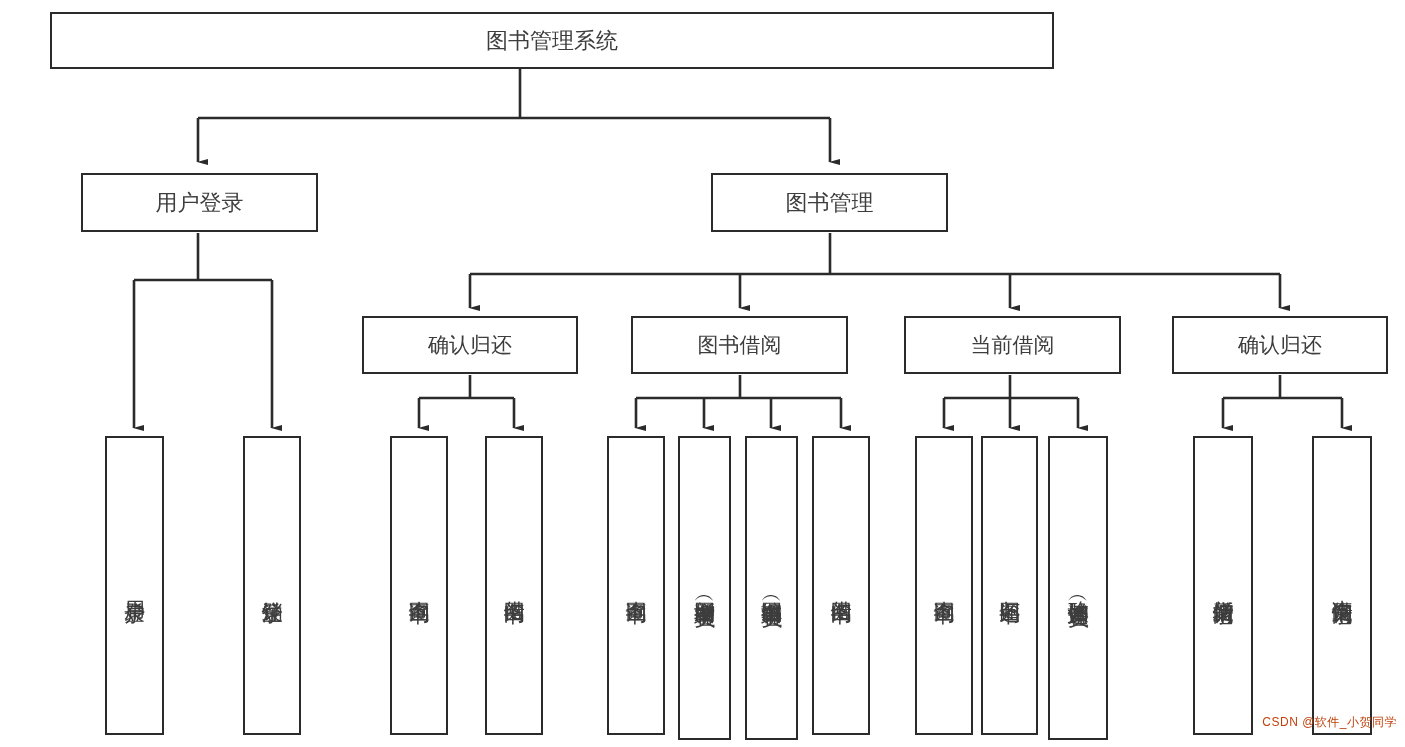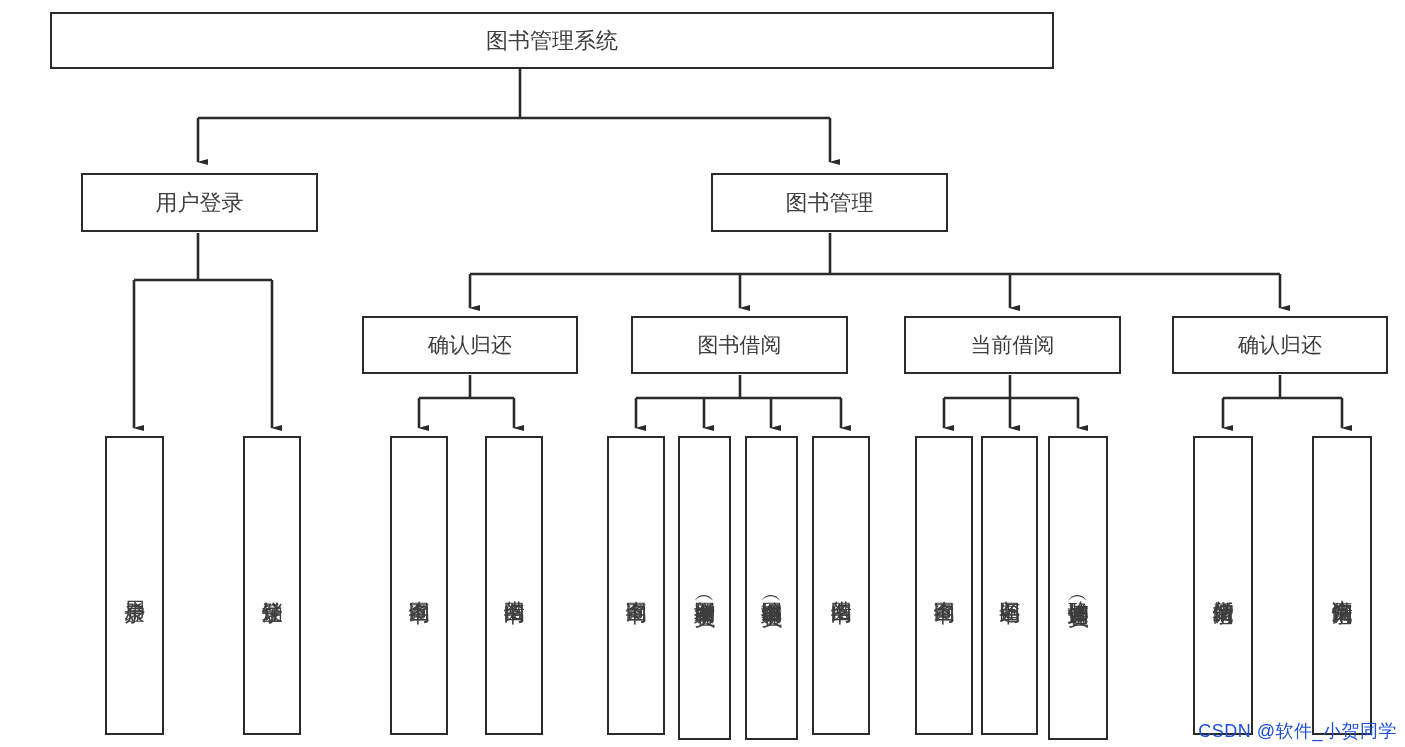--- a/index.html
+++ b/index.html
@@ -60,23 +60,23 @@
   .node .label {
     display: block;
     white-space: pre-line;
   }
   .node.leaf .label {
     white-space: normal;
   }
   #watermark {
     position: absolute;
     right: 8px;
-    bottom: 4px;
-    font-size: 18px;
-    color: #1d4ed8;
+    bottom: 16px;
+    font-size: 12px;
+    color: #c2410c;
     z-index: 5;
     white-space: nowrap;
     letter-spacing: 0.5px;
   }
 </style>
 </head>
 <body>
 
 <div id="diagram">
 

